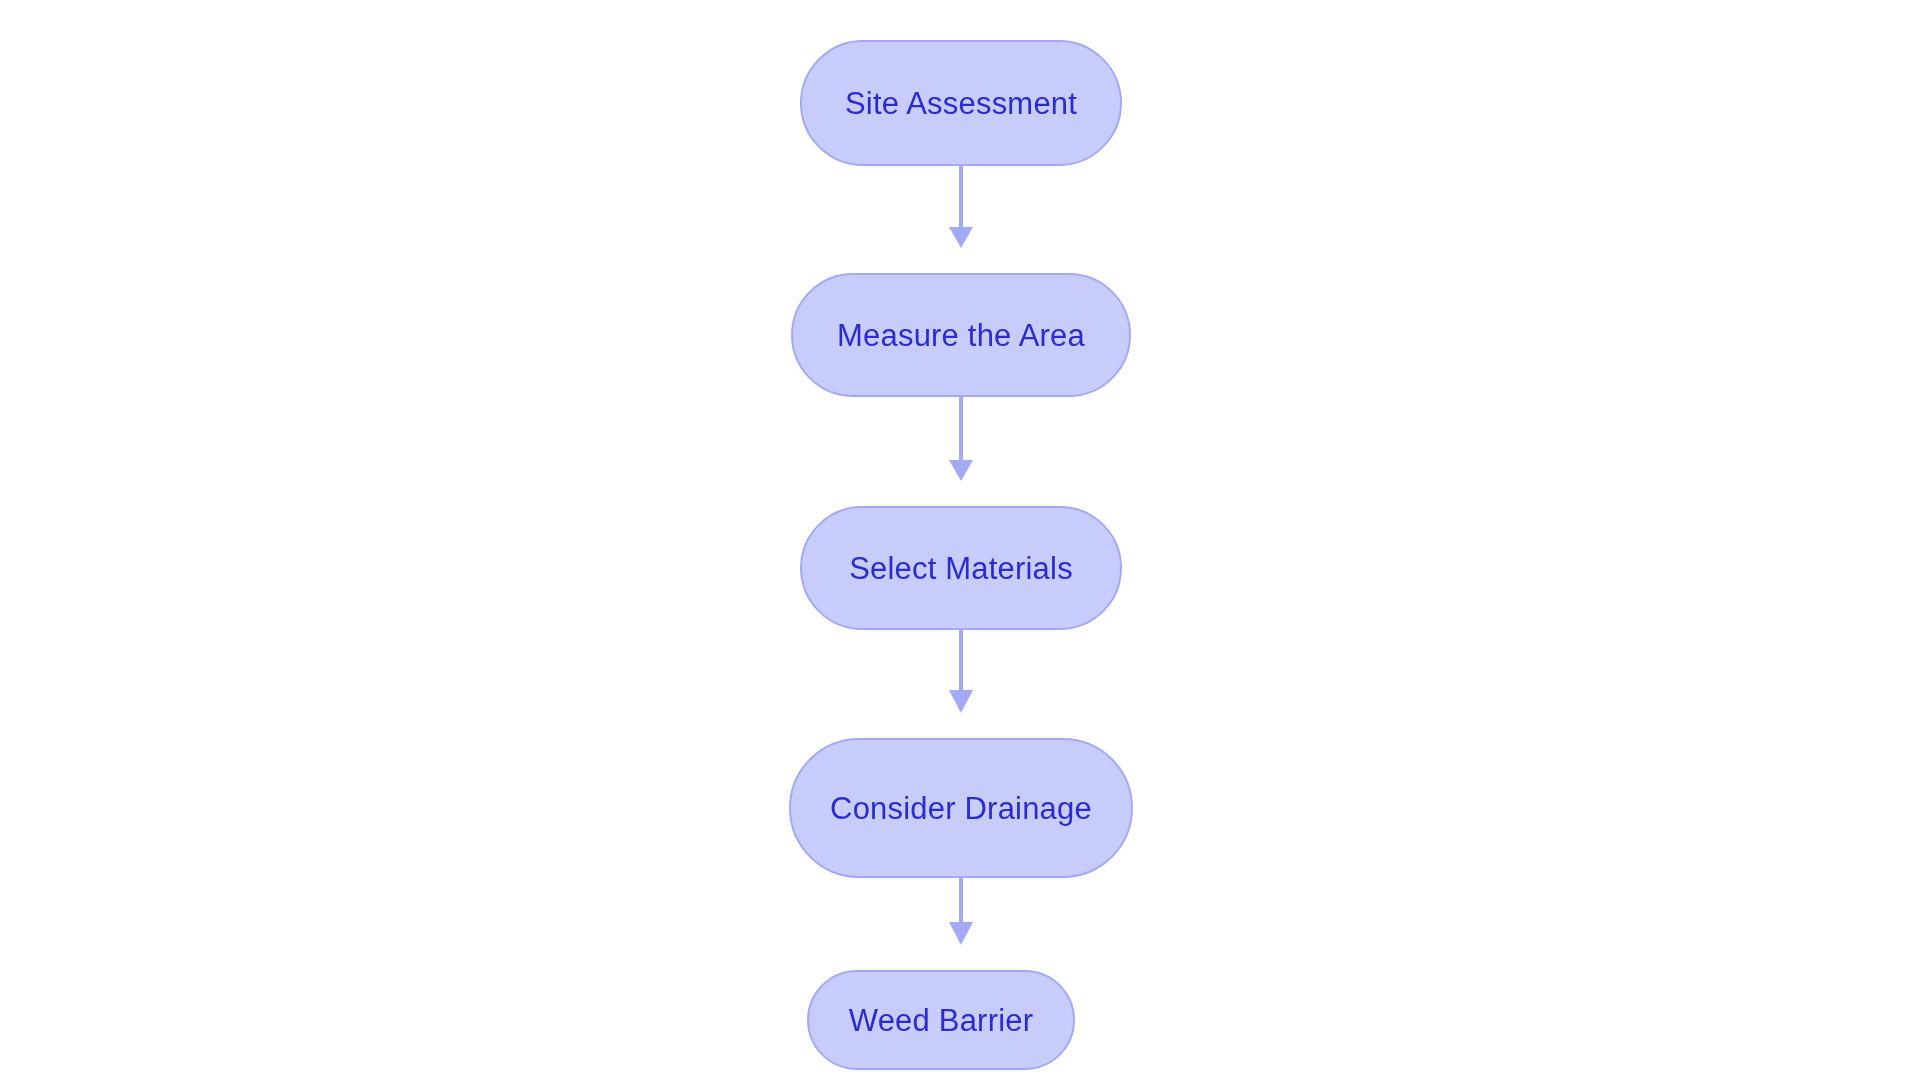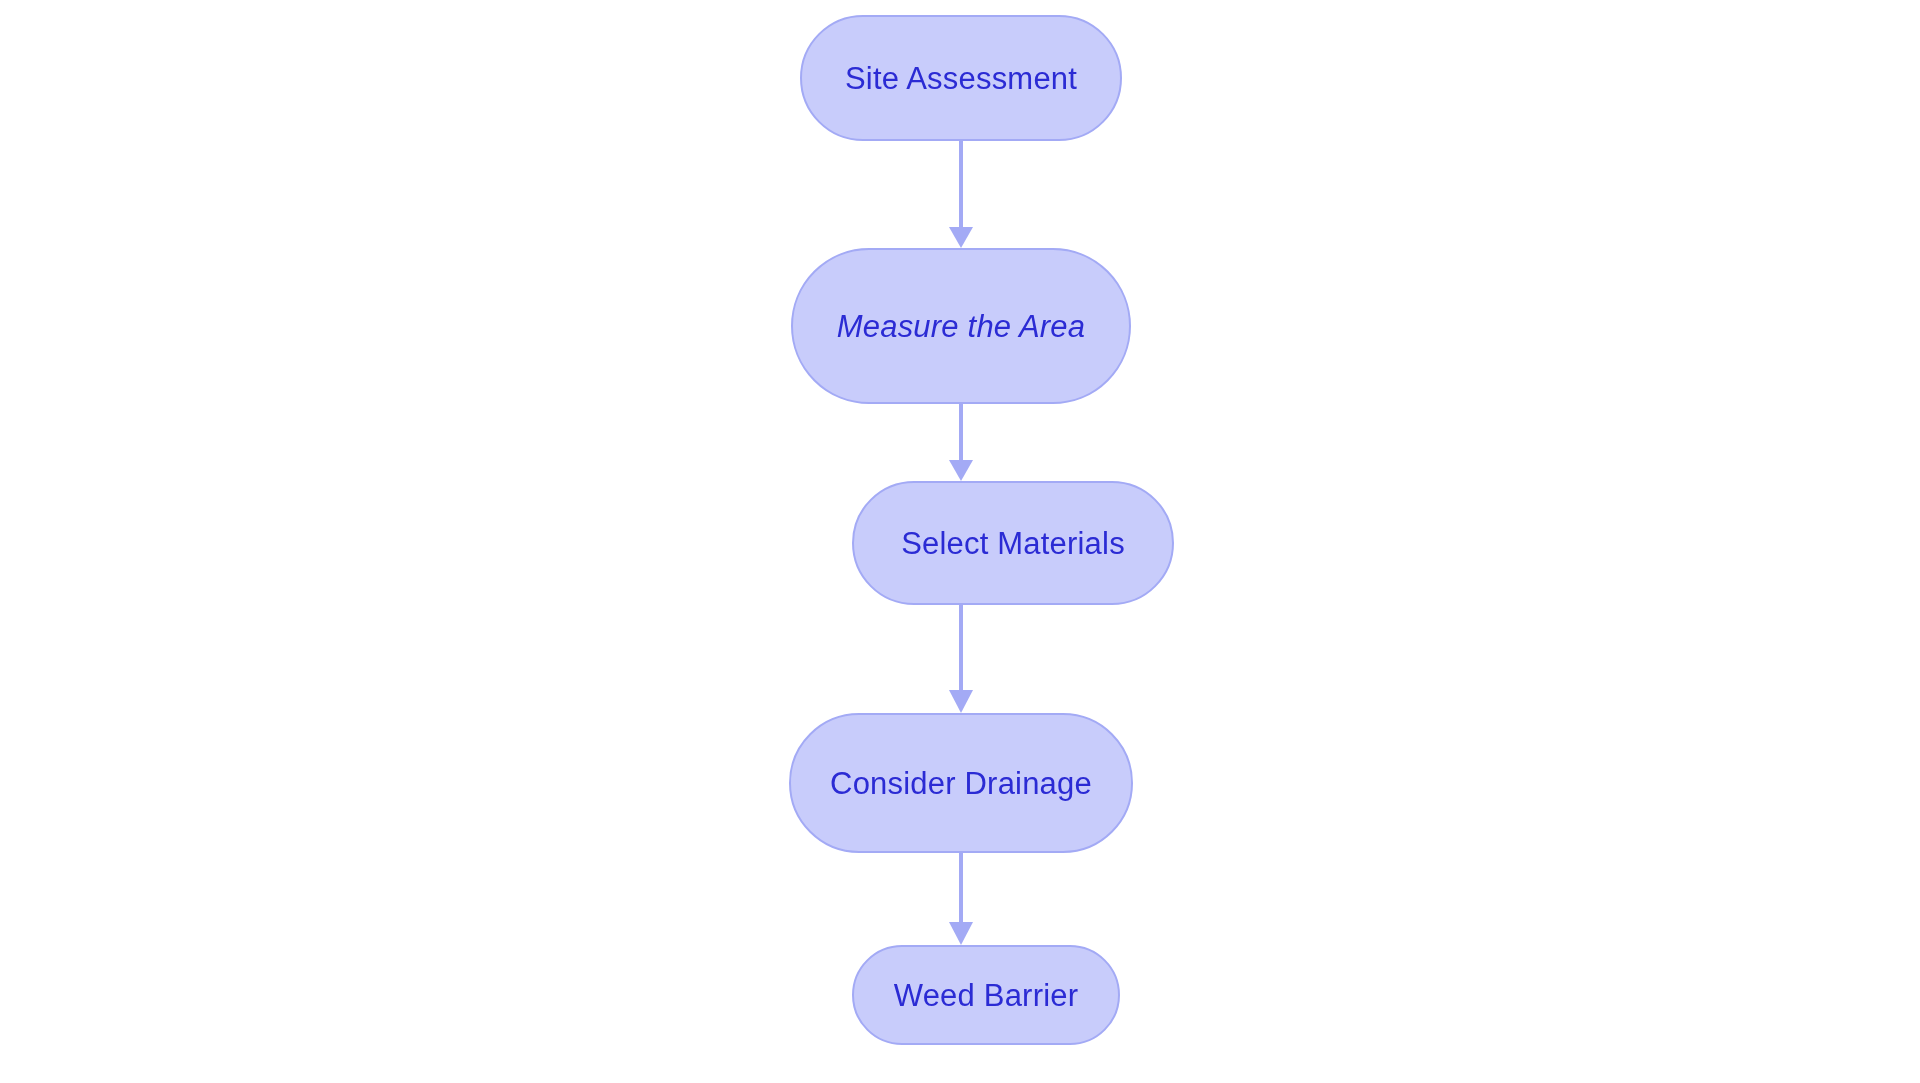--- a/index.html
+++ b/index.html
@@ -26,20 +26,21 @@
   .flow-node {
     position: absolute;
     box-sizing: border-box;
     display: flex;
     align-items: center;
     justify-content: center;
     background: #c8ccfb;
     border: 2px solid #a3aaf5;
     border-radius: 999px;
     transform: translateX(-50%);
+    margin-top: 25px;
   }
   .flow-node-label {
     color: #2b2bd4;
     font-family: "Liberation Sans", "DejaVu Sans", sans-serif;
     font-size: 31px;
     font-weight: 400;
     line-height: 1;
     letter-spacing: 0.2px;
     white-space: nowrap;
     user-select: none;
@@ -83,29 +84,29 @@
 
   <svg class="flow-edge" style="left:961px; top:837px; width:40px; height:108px;" viewBox="0 0 40 108">
     <line class="edge-line" x1="20" y1="0" x2="20" y2="87"></line>
     <polygon class="edge-head" points="8,85 32,85 20,108"></polygon>
   </svg>
 
   <div class="flow-node" style="left:961px; top:15px; width:322px; height:126px;">
     <span class="flow-node-label">Site Assessment</span>
   </div>
 
-  <div class="flow-node" style="left:961px; top:248px; width:340px; height:156px;font-style:italic;">
+  <div class="flow-node" style="left:961px; top:248px; width:340px; height:124px;">
     <span class="flow-node-label">Measure the Area</span>
   </div>
 
-  <div class="flow-node" style="left:1013px; top:481px; width:322px; height:124px;">
+  <div class="flow-node" style="left:961px; top:481px; width:322px; height:124px;">
     <span class="flow-node-label">Select Materials</span>
   </div>
 
   <div class="flow-node" style="left:961px; top:713px; width:344px; height:140px;">
     <span class="flow-node-label">Consider Drainage</span>
   </div>
 
-  <div class="flow-node" style="left:986px; top:945px; width:268px; height:100px;">
+  <div class="flow-node" style="left:941px; top:945px; width:268px; height:100px;">
     <span class="flow-node-label">Weed Barrier</span>
   </div>
 
 </div>
 
 </body></html>

